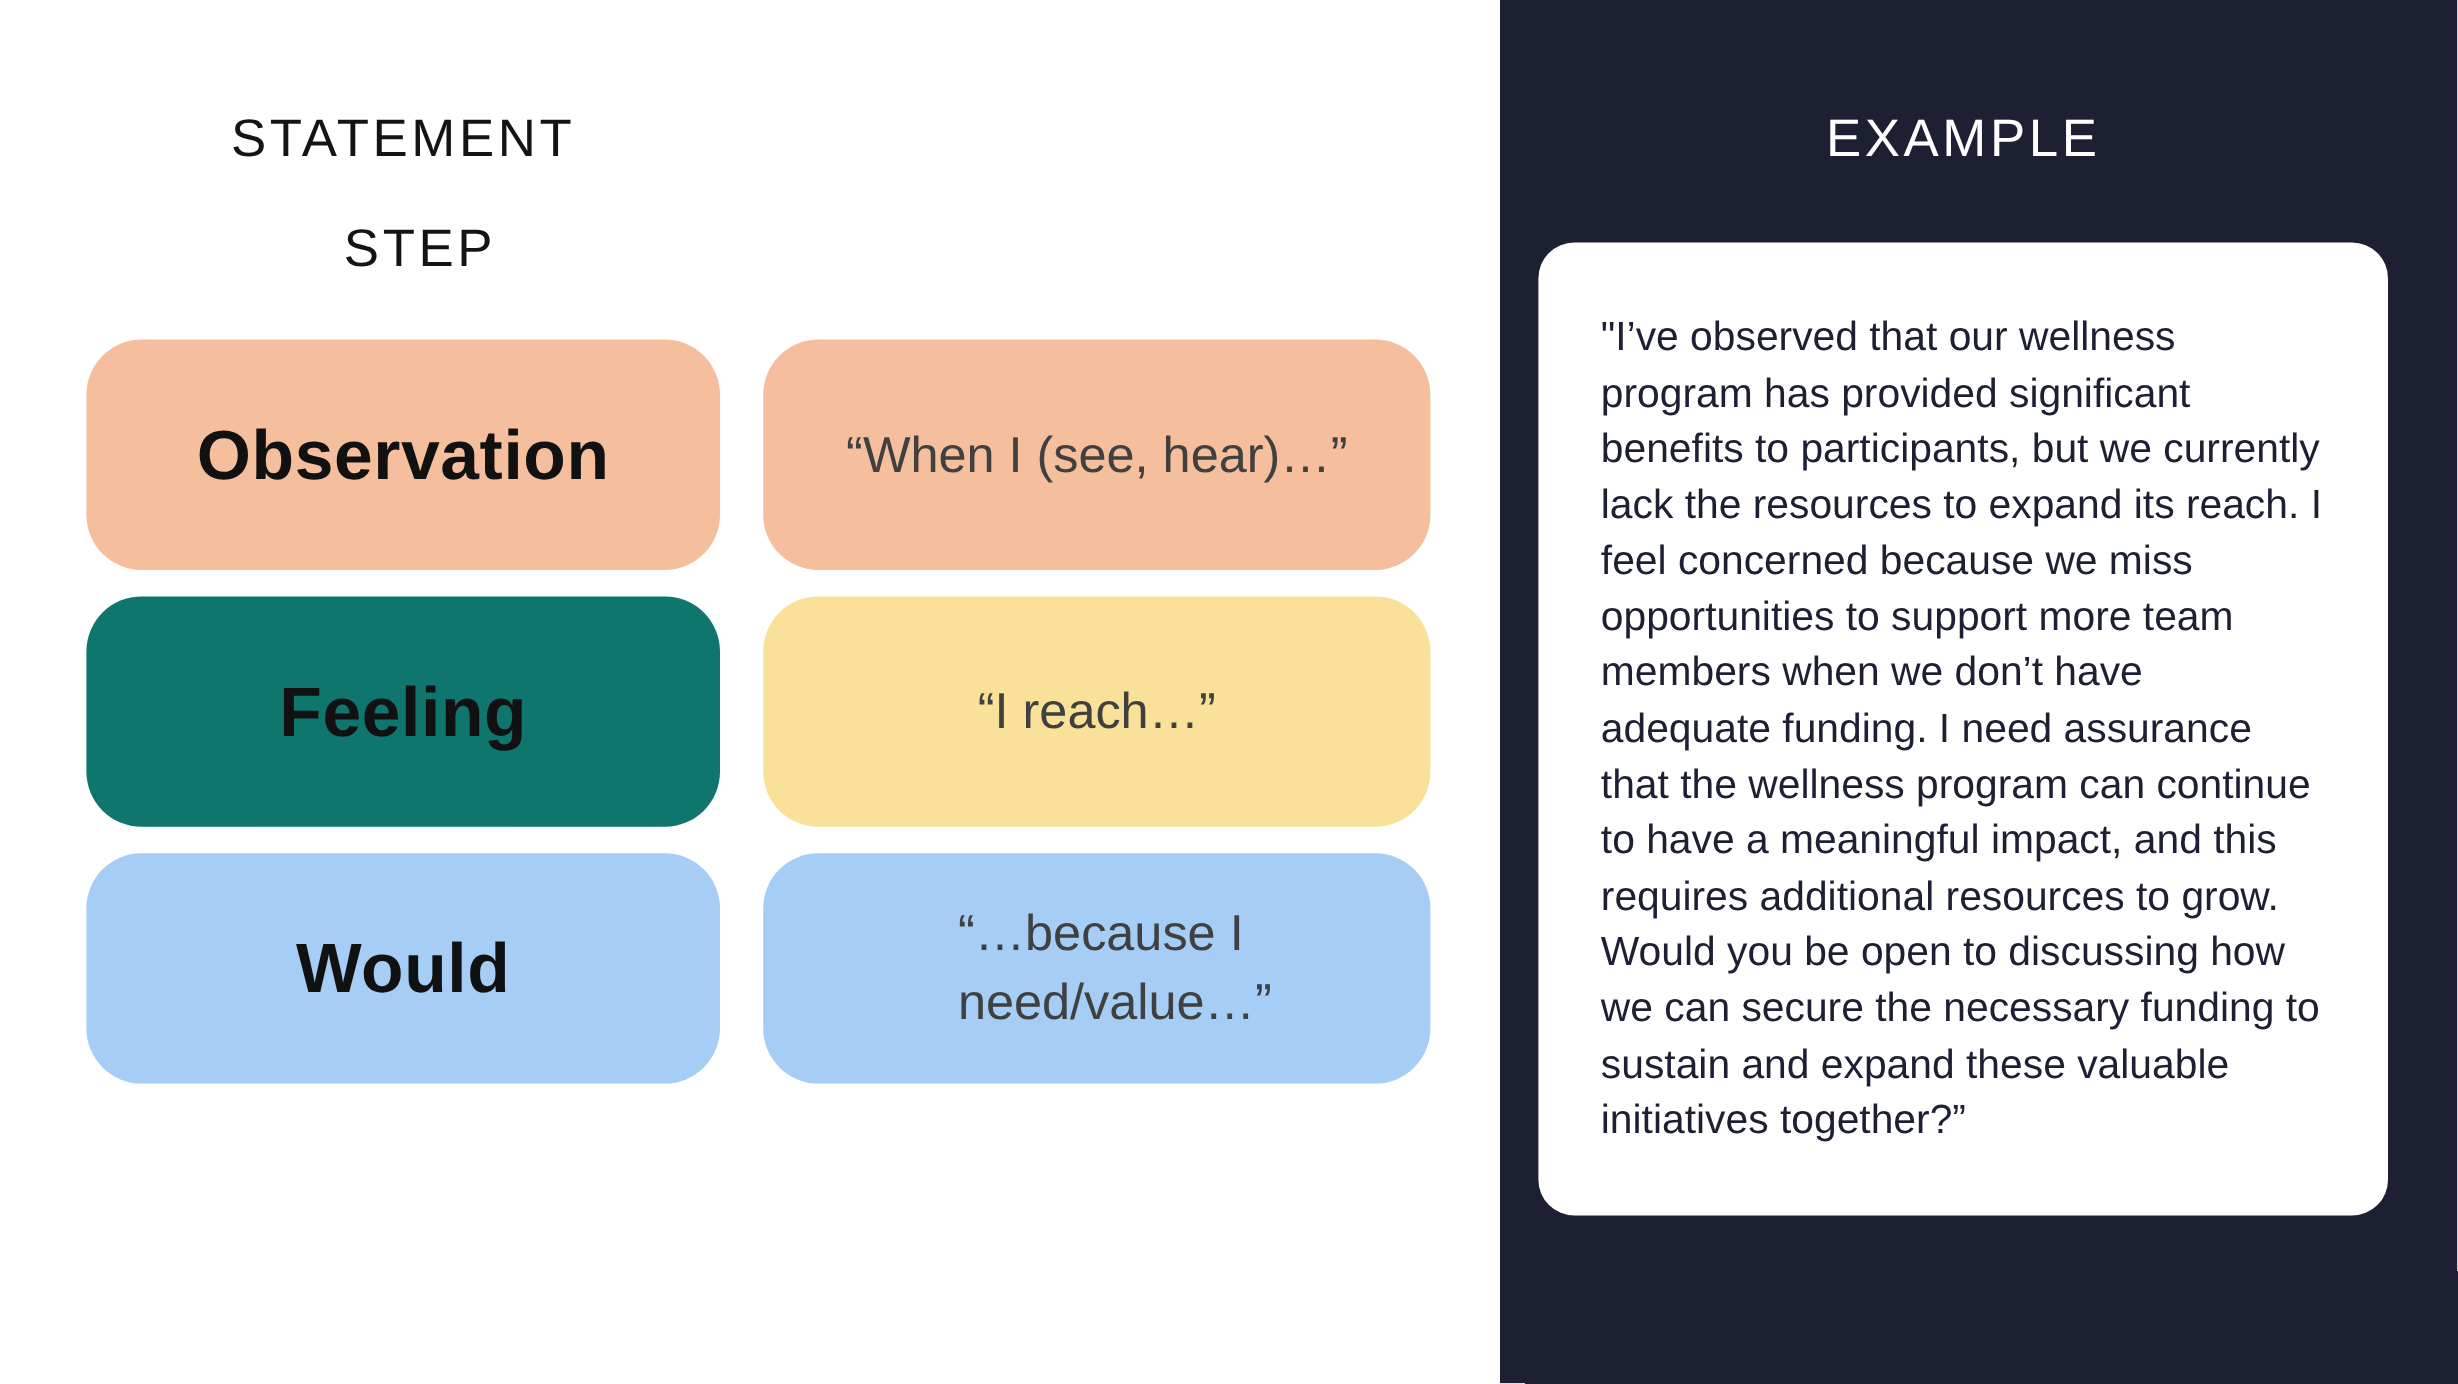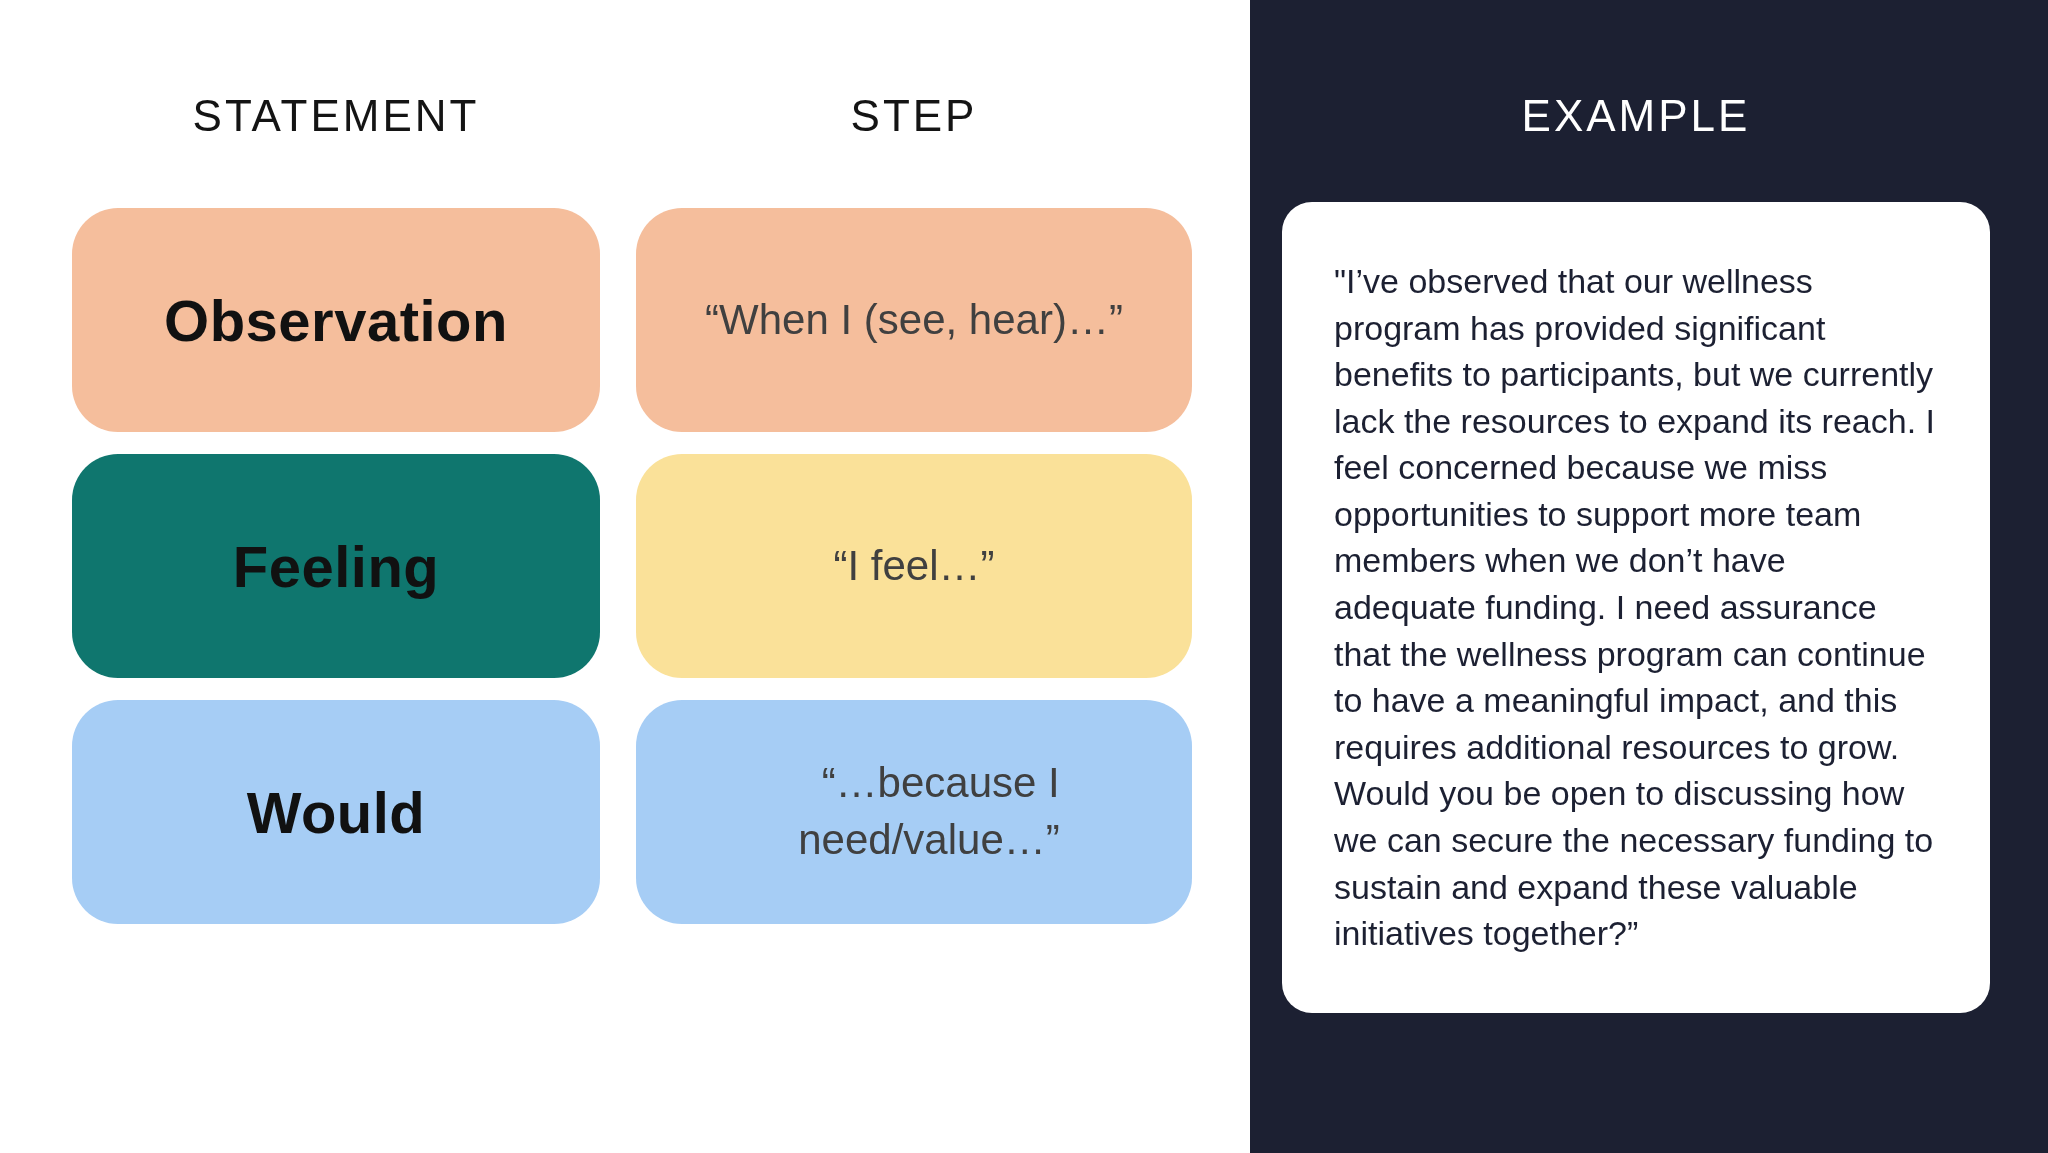--- a/index.html
+++ b/index.html
@@ -19,44 +19,45 @@
   .left-panel {
     width: 1250px;
     height: 100%;
     background: #ffffff;
     padding: 88px 0 0 72px;
   }
 
   .headers-row {
     display: flex;
     gap: 36px;
-    margin-bottom: 64px;
+    margin-bottom: 47px;
+    flex-direction: column;
   }
   .col-header {
     font-size: 44px;
     font-weight: 500;
     letter-spacing: 3px;
     color: #141414;
     text-align: center;
     line-height: 56px;
   }
   .col-header.statement-col { width: 528px; }
   .col-header.step-col { width: 556px; }
 
   .rows { display: flex; flex-direction: column; gap: 22px; }
 
   .row { display: flex; gap: 36px; }
 
   .box {
-    height: 224px;
+    height: 192px;
     border-radius: 46px;
     display: flex;
     align-items: center;
     justify-content: center;
-    text-align: right;
+    text-align: left;
   }
   .statement-box { width: 528px; }
   .step-box { width: 556px; }
 
   .statement-text {
     font-size: 58px;
     font-weight: bold;
     color: #111111;
     letter-spacing: 0.5px;
   }
@@ -116,21 +117,21 @@
         <div class="box step-box" style="background-color: rgb(245, 190, 156);">
           <span class="step-text">“When I (see, hear)…”</span>
         </div>
       </div>
 
       <div class="row">
         <div class="box statement-box" style="background-color: #0f766e;">
           <span class="statement-text">Feeling</span>
         </div>
         <div class="box step-box" style="background-color: rgb(250, 225, 153);">
-          <span class="step-text">“I feel…”</span>
+          <span class="step-text">“I reach…”</span>
         </div>
       </div>
 
       <div class="row">
         <div class="box statement-box" style="background-color: rgb(166, 205, 245);">
           <span class="statement-text">Would</span>
         </div>
         <div class="box step-box" style="background-color: rgb(166, 205, 245); padding-left: 30px;">
           <span class="step-text">“…because I
 need/value…”</span>

